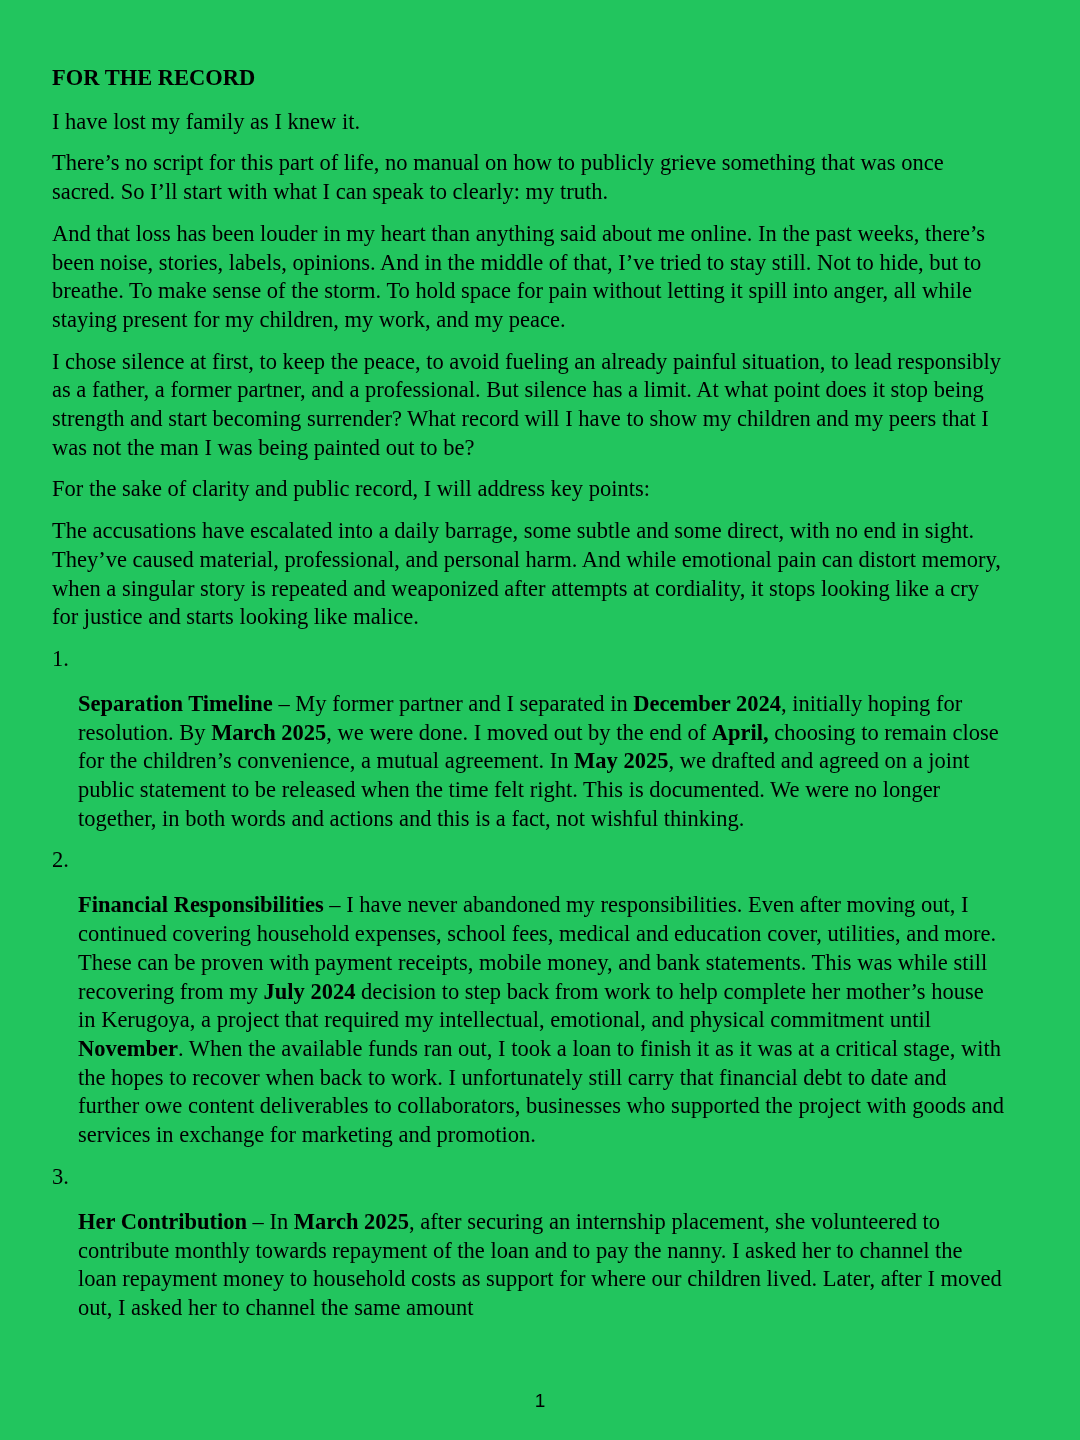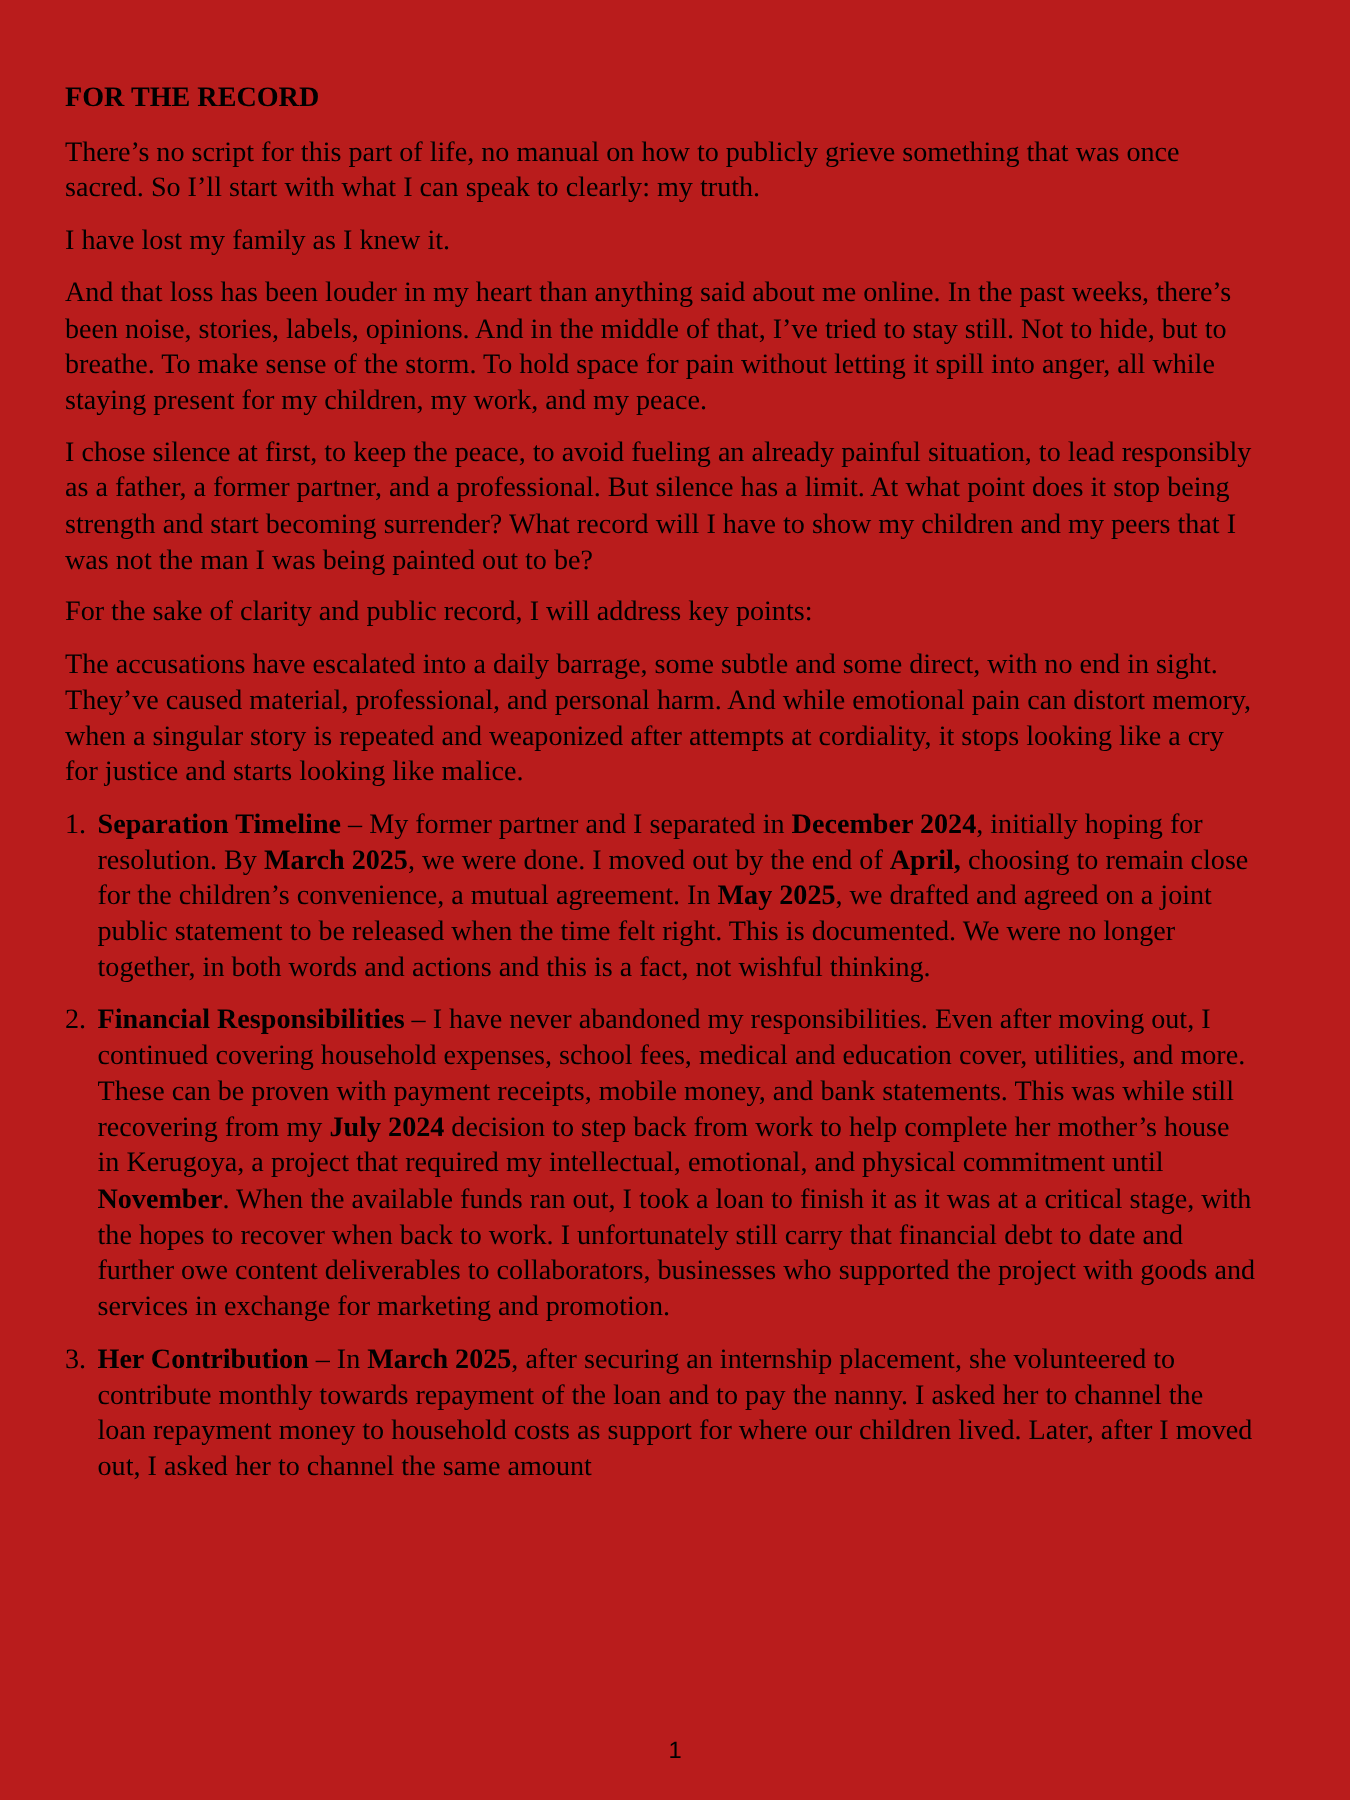--- a/index.html
+++ b/index.html
@@ -14,21 +14,21 @@
     color: #000000;
     -webkit-font-smoothing: antialiased;
   }
   .page {
     position: relative;
     box-sizing: border-box;
     width: 1080px;
     height: 1440px;
     padding: 64px 52px 0 52px;
     overflow: hidden;
-    background: #b91c1c;
+    background: #22c55e;
   }
   .doc-title {
     font-size: 22.5px;
     line-height: 28.7px;
     font-weight: bold;
     margin: 0 0 15px 0;
   }
   .dateline {
     font-size: 22.5px;
     line-height: 28.7px;
@@ -51,20 +51,21 @@
     font-size: 22.5px;
     line-height: 28.7px;
   }
   .nitem .num {
     flex: 0 0 26px;
     width: 26px;
   }
   .nitem .itext {
     flex: 1 1 auto;
     max-width: 926px;
+    margin-top: 45px;
   }
   b { font-weight: bold; }
   .page-number {
     position: absolute;
     left: 52px;
     right: 52px;
     bottom: 28px;
     text-align: center;
     font-family: "Liberation Sans", sans-serif;
     font-size: 19px;
@@ -73,22 +74,22 @@
   }
 </style>
 </head>
 <body>
 
 <div class="page">
 
   <h1 class="doc-title">FOR THE RECORD</h1>
 
 
+  <p class="para">I have lost my family as I knew it.</p>
   <p class="para">There’s no script for this part of life, no manual on how to publicly grieve something that was once sacred. So I’ll start with what I can speak to clearly: my truth.</p>
-  <p class="para">I have lost my family as I knew it.</p>
   <p class="para">And that loss has been louder in my heart than anything said about me online. In the past weeks, there’s been noise, stories, labels, opinions. And in the middle of that, I’ve tried to stay still. Not to hide, but to breathe. To make sense of the storm. To hold space for pain without letting it spill into anger, all while staying present for my children, my work, and my peace.</p>
   <p class="para">I chose silence at first, to keep the peace, to avoid fueling an already painful situation, to lead responsibly as a father, a former partner, and a professional. But silence has a limit. At what point does it stop being strength and start becoming surrender? What record will I have to show my children and my peers that I was not the man I was being painted out to be?</p>
   <p class="para">For the sake of clarity and public record, I will address key points:</p>
   <p class="para">The accusations have escalated into a daily barrage, some subtle and some direct, with no end in sight. They’ve caused material, professional, and personal harm. And while emotional pain can distort memory, when a singular story is repeated and weaponized after attempts at cordiality, it stops looking like a cry for justice and starts looking like malice.</p>
 
   <div class="nlist">
 
     <div class="nitem">
       <span class="num">1.</span>
       <span class="itext"><b>Separation Timeline</b><span> – My former partner and I separated in </span><b>December 2024</b><span>, initially hoping for resolution. By </span><b>March 2025</b><span>, we were done. I moved out by the end of </span><b>April,</b><span> choosing to remain close for the children’s convenience, a mutual agreement. In </span><b>May 2025</b><span>, we drafted and agreed on a joint public statement to be released when the time felt right. This is documented. We were no longer together, in both words and actions and this is a fact, not wishful thinking.</span></span>

